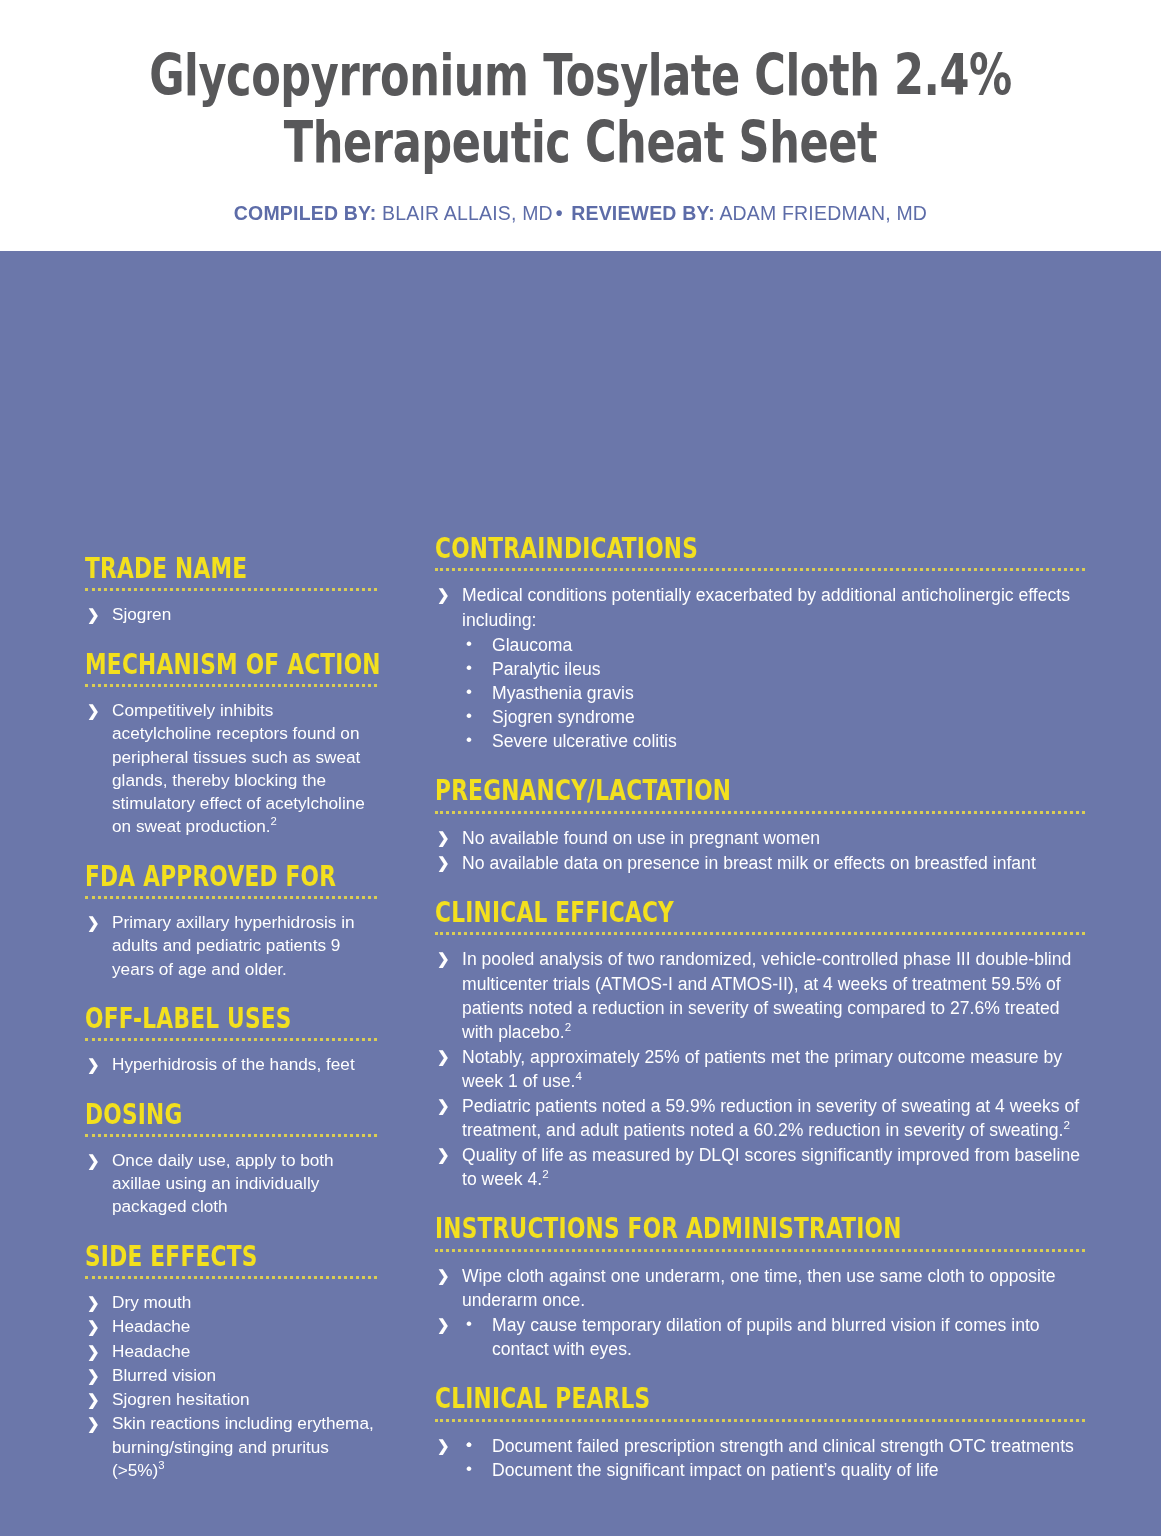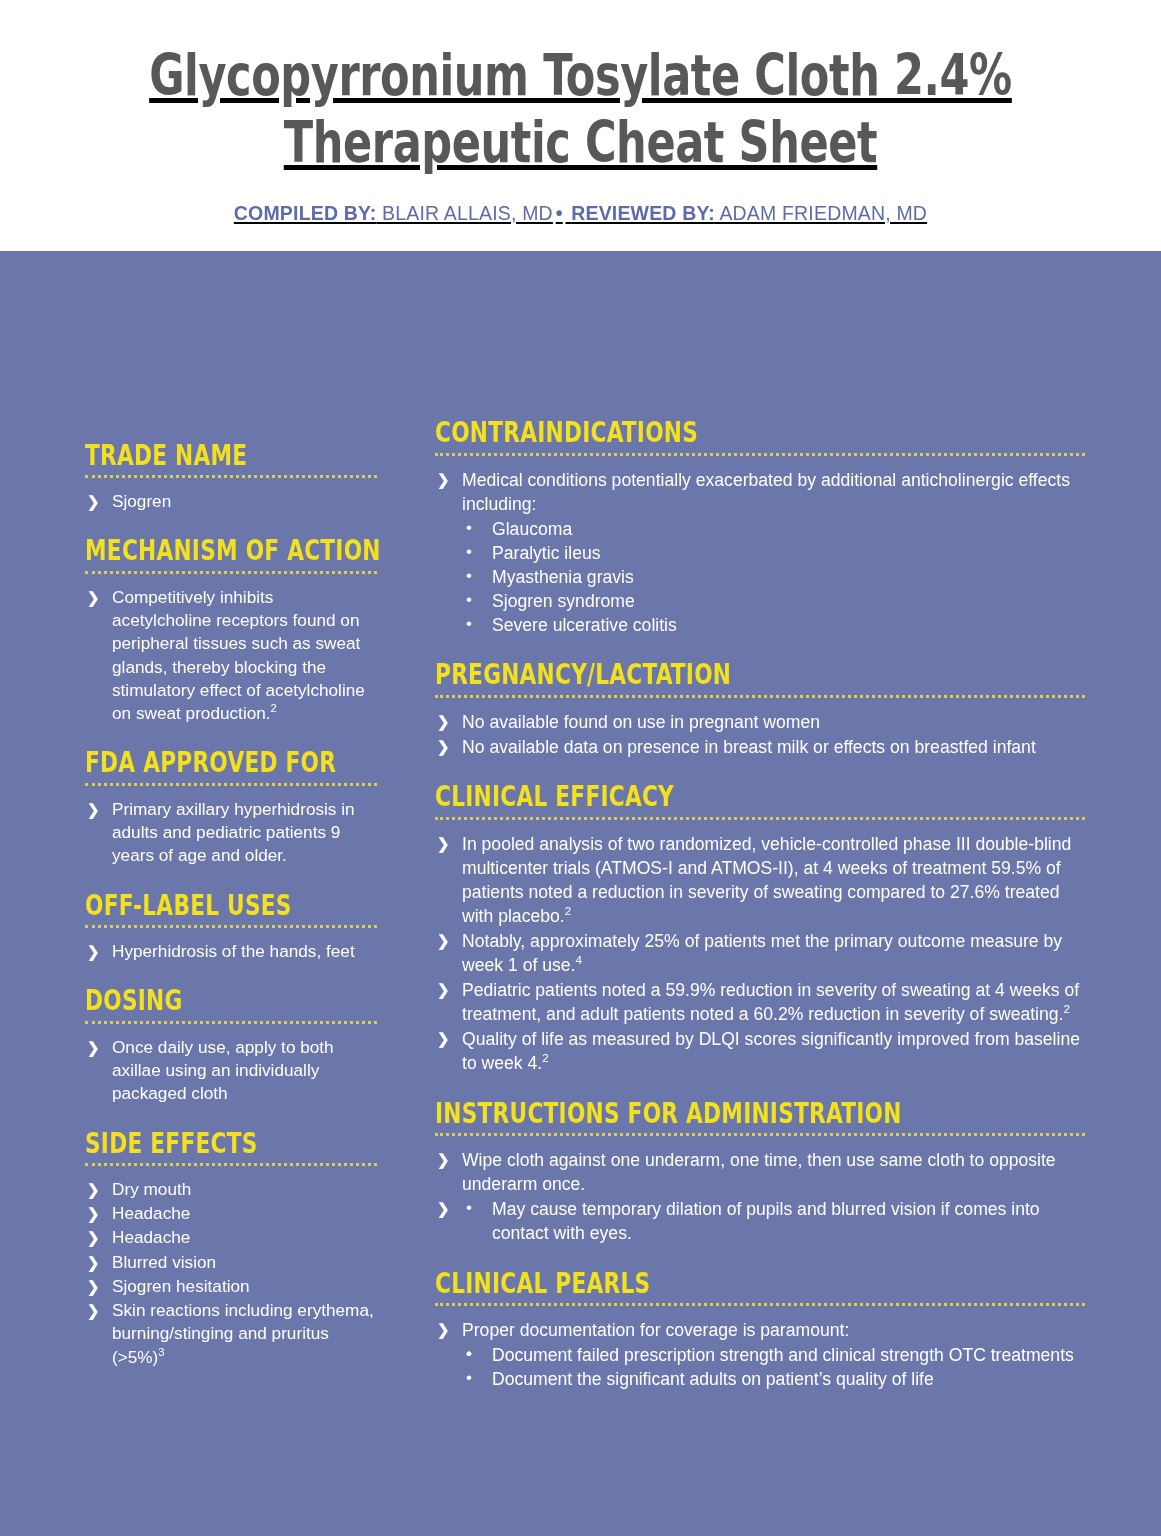--- a/index.html
+++ b/index.html
@@ -20,21 +20,20 @@
     display: flex;
     flex-direction: column;
   }
 
   
   .header {
     background: #ffffff;
     padding: 42px 60px 26px 60px;
     text-align: center;
     flex: 0 0 auto;
-    text-decoration: underline;
   }
 
   .title {
     font-family: "Liberation Sans Narrow", "DejaVu Sans Condensed", "Liberation Sans", sans-serif;
     font-weight: 700;
     font-size: 57px;
     line-height: 1.18;
     color: #58585a;
     letter-spacing: -0.5px;
     transform: scaleX(0.84);
@@ -54,21 +53,21 @@
   .byline .lbl { font-weight: 700; }
   .byline .dot { font-weight: 700; padding: 0 3px; }
 
   
   .body-wrap {
     background: #6b77aa;
     flex: 1 1 auto;
     padding: 78px 76px 30px 85px;
     display: flex;
     gap: 58px;
-    align-items: center;
+    align-items: flex-end;
   }
 
   .col-left  { width: 292px; flex: 0 0 292px; }
   .col-right { flex: 1 1 auto; }
 
   
   .section { margin-bottom: 24px; }
 
   .sec-head {
     font-family: "Liberation Sans Narrow", "DejaVu Sans Condensed", "Liberation Sans", sans-serif;
@@ -259,24 +258,24 @@
                   <li class="sub-item"><span class="dotb">•</span><span>May cause temporary dilation of pupils and blurred vision if comes into contact with eyes.</span></li>
                 </ul></li>
             </ul>
           </div>
         </div>
         <div class="section">
           <div class="sec-head">CLINICAL PEARLS</div>
           <div class="sec-rule"></div>
           <div class="sec-body">
             <ul class="chev">
-              <li class="chev-item"><span class="chev">❯</span><span>Proper documentation for coverage is paramount:</span><ul class="sub">
+              <li class="chev-item"><span class="chev">❯</span><ul class="sub">
                   <li class="sub-item"><span class="dotb">•</span></li>
                   <li class="sub-item"><span class="dotb">•</span><span>Document failed prescription strength and clinical strength OTC treatments</span></li>
-                  <li class="sub-item"><span class="dotb">•</span><span>Document the significant adults on patient’s quality of life</span></li>
+                  <li class="sub-item"><span class="dotb">•</span><span>Document the significant impact on patient’s quality of life</span></li>
                 </ul></li>
             </ul>
           </div>
         </div>
       </div>
   </div>
 
 </div>
 
 </body></html>

